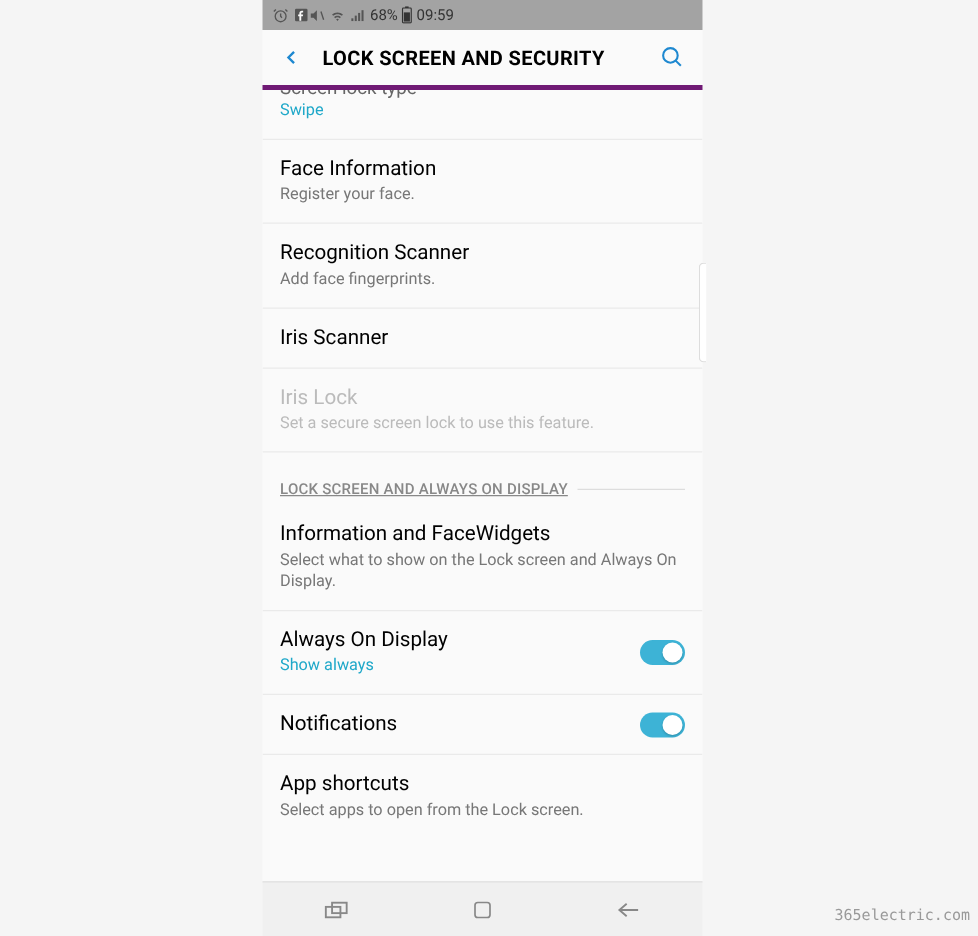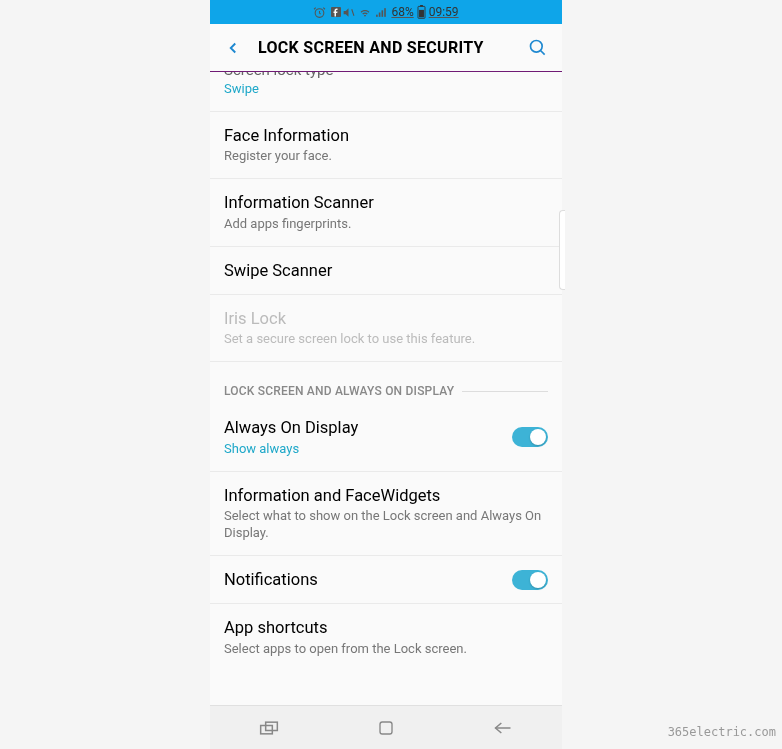--- a/index.html
+++ b/index.html
@@ -16,40 +16,39 @@
       left: 210px;
       top: 0;
       width: 352px;
       height: 749px;
       background: #fafafa;
       display: flex;
       flex-direction: column;
     }
     .status-bar {
       height: 24px;
-      background: #0ea5e9;
-      display: flex;
-      align-items: center;
-      justify-content: center;
+      background: #a3a3a3;
+      display: flex;
+      align-items: center;
+      justify-content: flex-start;
       padding: 0 8px;
       font-size: 12px;
       color: #555;
-      text-decoration: underline;
     }
     .status-left { display: flex; gap: 4px; align-items: center; }
     .status-right { display: flex; gap: 3px; align-items: center; font-size: 12px; }
     .status-right span { font-size: 12px; color: #333; }
     .header {
       height: 48px;
       background: #fafafa;
       display: flex;
       align-items: center;
       padding: 0 10px;
       gap: 12px;
-      border-bottom: 1px solid #701a75;
+      border-bottom: 4px solid #701a75;
     }
     .back-btn { color: #1e88d0; cursor: pointer; padding: 4px; }
     .header-title {
       font-size: 16px;
       font-weight: 700;
       color: #000;
       letter-spacing: 0.3px;
       flex: 1;
     }
     .search-btn { color: #1e88d0; cursor: pointer; padding: 4px; }
@@ -78,20 +77,21 @@
     .item.cut-top .item-title span { position: absolute; bottom: -1px; }
     .section-header {
       padding: 22px 14px 6px;
       font-size: 12px;
       color: #888;
       font-weight: 500;
       letter-spacing: 0.2px;
       display: flex;
       align-items: center;
       gap: 8px;
+      text-decoration: underline;
     }
     .section-header::after {
       content: '';
       flex: 1;
       height: 1px;
       background: #ddd;
     }
     .toggle {
       width: 36px;
       height: 20px;
@@ -223,53 +223,53 @@
 
     <div class="item">
       <div class="item-text">
         <div class="item-title">Face Information</div>
         <div class="item-sub">Register your face.</div>
       </div>
     </div>
 
     <div class="item">
       <div class="item-text">
-        <div class="item-title">Information Scanner</div>
-        <div class="item-sub">Add apps fingerprints.</div>
-      </div>
-    </div>
-
-    <div class="item">
-      <div class="item-text">
-        <div class="item-title">Swipe Scanner</div>
+        <div class="item-title">Recognition Scanner</div>
+        <div class="item-sub">Add face fingerprints.</div>
+      </div>
+    </div>
+
+    <div class="item">
+      <div class="item-text">
+        <div class="item-title">Iris Scanner</div>
       </div>
     </div>
 
     <div class="item disabled">
       <div class="item-text">
         <div class="item-title">Iris Lock</div>
         <div class="item-sub">Set a secure screen lock to use this feature.</div>
       </div>
     </div>
 
     <div class="section-header">LOCK SCREEN AND ALWAYS ON DISPLAY</div>
 
     <div class="item">
       <div class="item-text">
+        <div class="item-title">Information and FaceWidgets</div>
+        <div class="item-sub">Select what to show on the Lock screen and Always On Display.</div>
+      </div>
+    </div>
+
+    <div class="item">
+      <div class="item-text">
         <div class="item-title">Always On Display</div>
         <div class="item-sub accent">Show always</div>
       </div>
       <div class="toggle"></div>
-    </div>
-
-    <div class="item">
-      <div class="item-text">
-        <div class="item-title">Information and FaceWidgets</div>
-        <div class="item-sub">Select what to show on the Lock screen and Always On Display.</div>
-      </div>
     </div>
 
     <div class="item">
       <div class="item-text">
         <div class="item-title">Notifications</div>
       </div>
       <div class="toggle"></div>
     </div>
 
     <div class="item" style="border-bottom:none">

